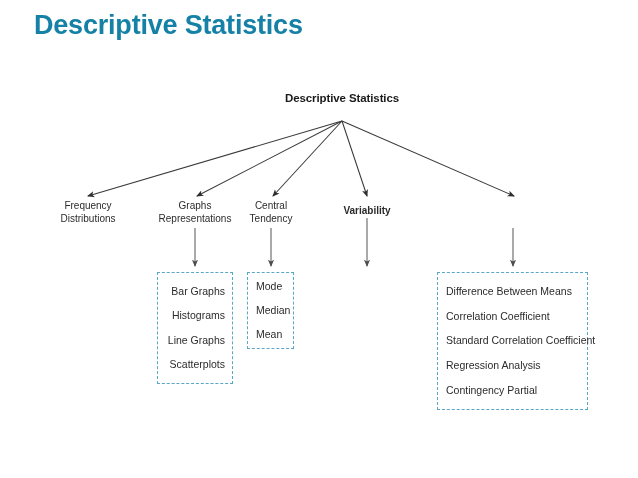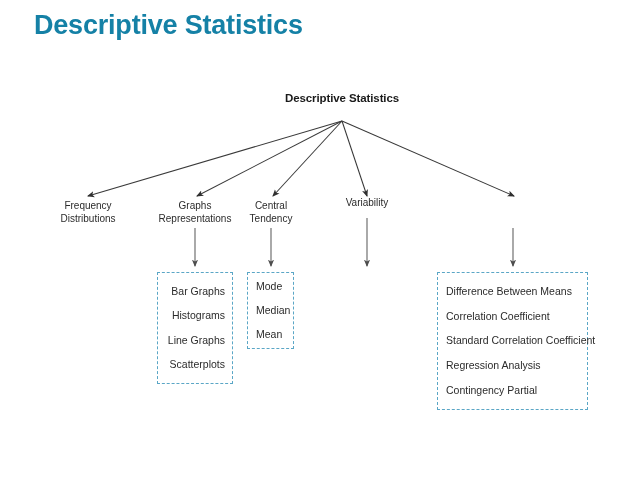--- a/index.html
+++ b/index.html
@@ -124,21 +124,21 @@
 
   <div class="fig-label" style="left:38px; top:200px; width:100px;">Frequency
 Distributions</div>
 
   <div class="fig-label" style="left:145px; top:200px; width:100px;">Graphs
 Representations</div>
 
   <div class="fig-label" style="left:231px; top:200px; width:80px;">Central
 Tendency</div>
 
-  <div class="fig-label" style="left:327px; top:197px; width:80px;">Variability</div>
+  <div class="fig-label" style="left:327px; top:205px; width:80px;font-weight:bold;">Variability</div>
 
 
   <div class="leaf-box" style="left:157px; top:272px; width:76px; height:112px;align-items:flex-end;">
     <div class="leaf-item">Bar Graphs</div>
     <div class="leaf-item">Histograms</div>
     <div class="leaf-item">Line Graphs</div>
     <div class="leaf-item">Scatterplots</div>
   </div>
 
   <div class="leaf-box" style="left:247px; top:272px; width:47px; height:77px;gap:8px;">

